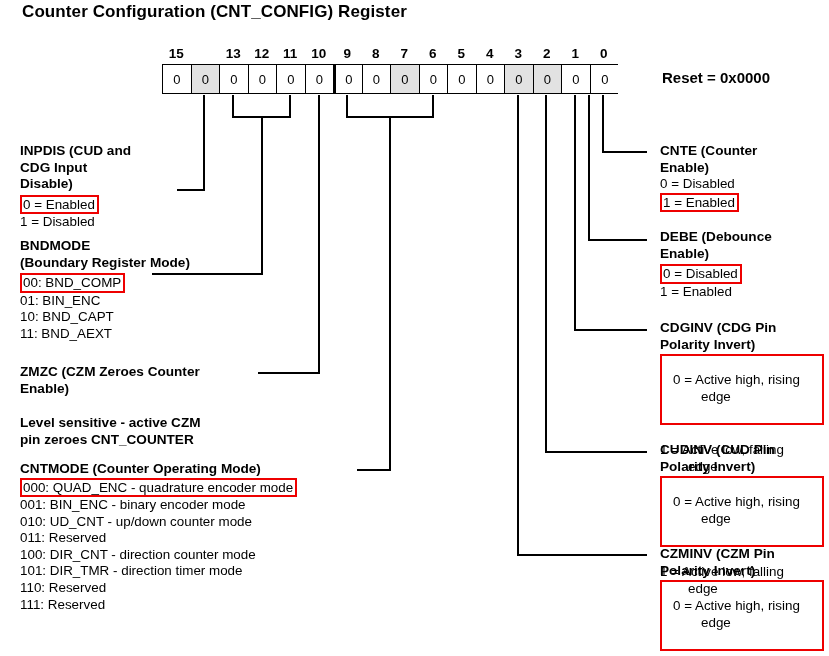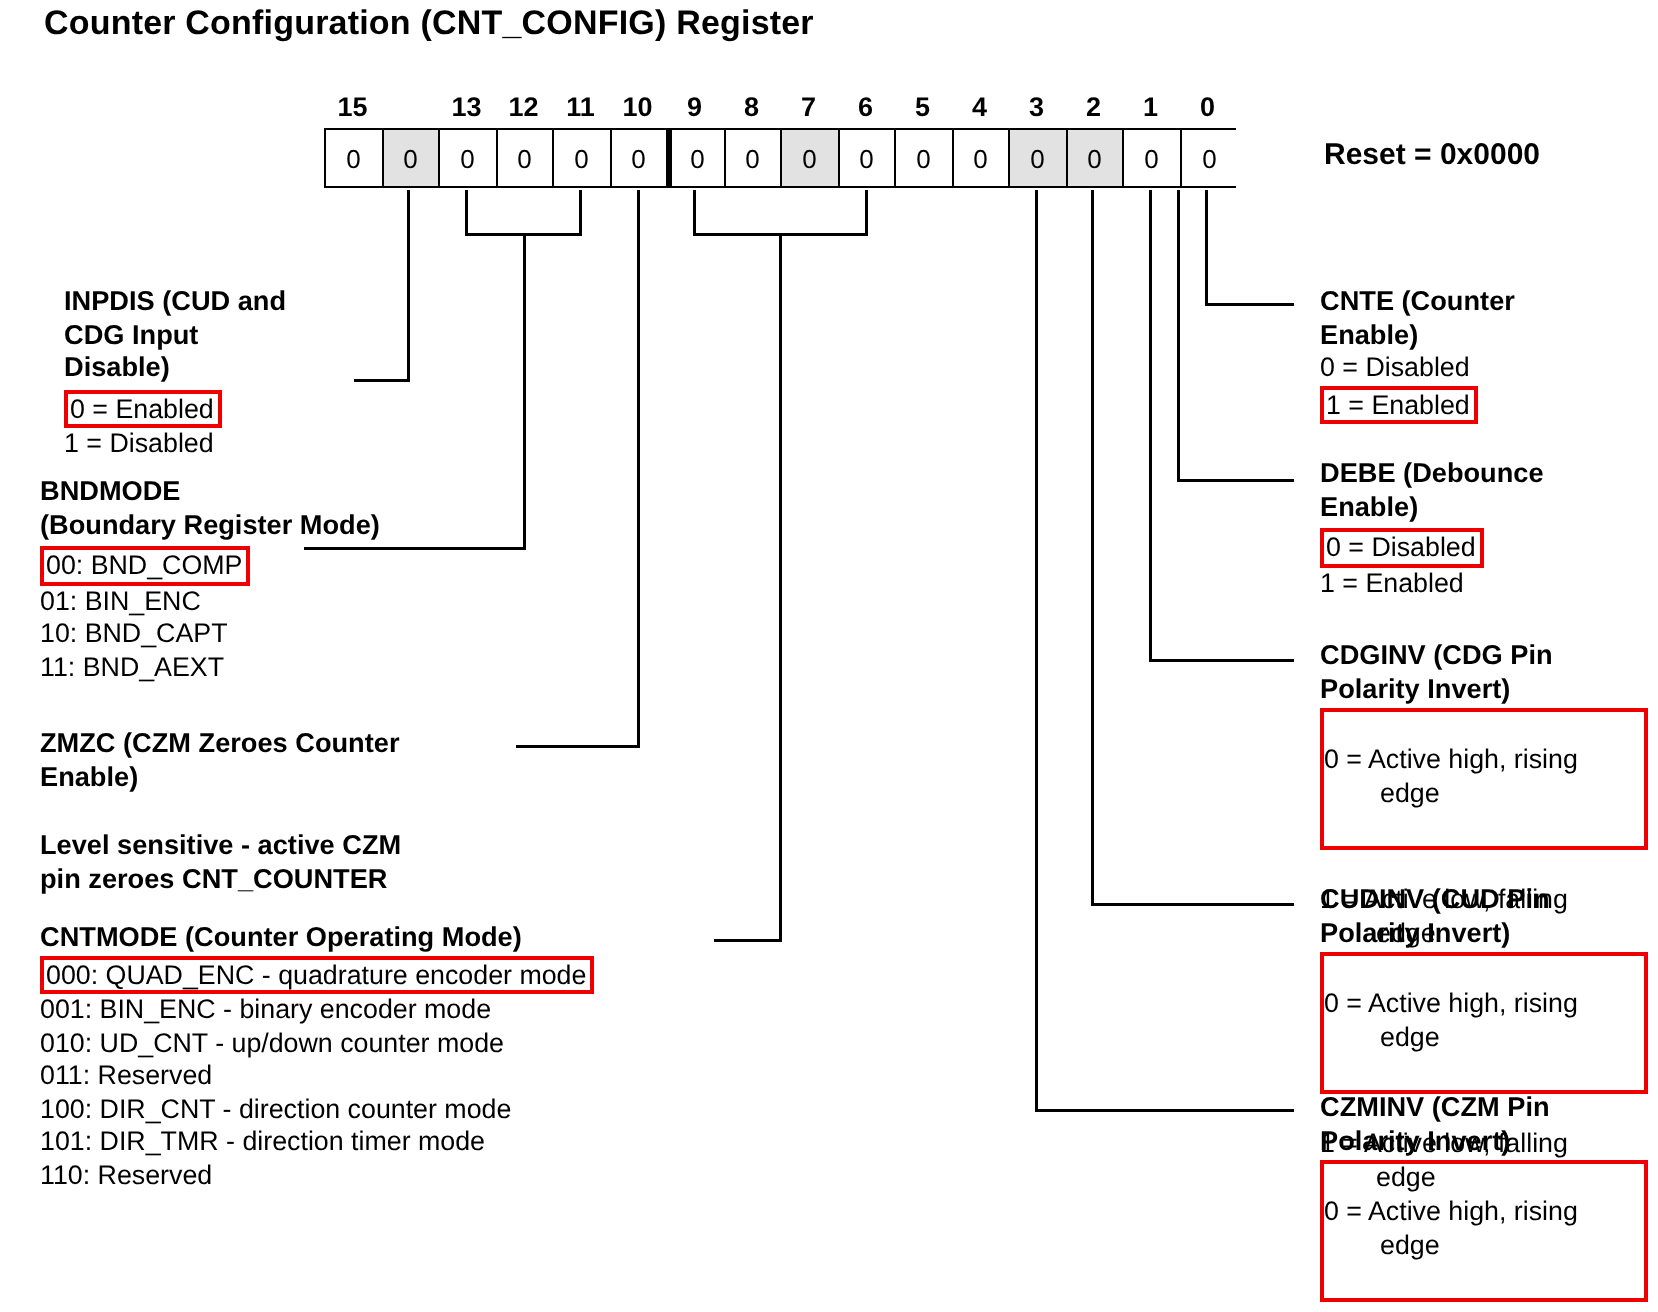--- a/index.html
+++ b/index.html
@@ -67,21 +67,21 @@
     display:inline-block;
     border:2.4px solid #ee0000;
     padding:0 2px 0 1px;
     box-sizing:border-box;
     line-height:15.6px;
   }
   .hlblock{
     display:block;
     border:2.4px solid #ee0000;
     box-sizing:border-box;
-    padding:0 2px 1px 0;
+    padding:0 2px 1px 11px;
     line-height:16.4px;
   }
   .cont{display:block;padding-left:28px;}
   .cont-plain{display:block;padding-left:28px;}
 </style>
 </head>
 <body>
 
 <div id="stage">
 
@@ -145,21 +145,21 @@
       <path d="M 546 95 L 546 452 L 647 452"></path>
 
       <path d="M 575 95 L 575 330 L 647 330"></path>
 
       <path d="M 589 95 L 589 240 L 647 240"></path>
 
       <path d="M 603 95 L 603 152 L 647 152"></path>
     </g>
   </svg>
 
-  <div class="fieldblk" style="left:20px;top:143px;width:180px;margin-left:12px;">
+  <div class="fieldblk" style="left:20px;top:143px;width:180px;">
     <div class="hdr">INPDIS (CUD and
 CDG Input
 Disable)</div>
     <div class="opt" style="margin-top:2px;"><span class="hl">0 = Enabled</span></div>
     <div class="opt">1 = Disabled</div>
   </div>
 
   <div class="fieldblk" style="left:20px;top:238px;width:230px;">
     <div class="hdr">BNDMODE
 (Boundary Register Mode)</div>
@@ -178,20 +178,21 @@
 
   <div class="fieldblk" style="left:20px;top:461px;width:380px;">
     <div class="hdr">CNTMODE (Counter Operating Mode)</div>
     <div class="opt" style="margin-top:0;"><span class="hl">000: QUAD_ENC - quadrature encoder mode</span></div>
     <div class="opt">001: BIN_ENC - binary encoder mode</div>
     <div class="opt">010: UD_CNT - up/down counter mode</div>
     <div class="opt">011: Reserved</div>
     <div class="opt">100: DIR_CNT - direction counter mode</div>
     <div class="opt">101: DIR_TMR - direction timer mode</div>
     <div class="opt">110: Reserved</div>
+    <div class="opt">111: Reserved</div>
   </div>
 
   <div class="fieldblk" style="left:660px;top:143px;width:162px;">
     <div class="hdr">CNTE (Counter
 Enable)</div>
     <div class="opt">0 = Disabled</div>
     <div class="opt"><span class="hl">1 = Enabled</span></div>
   </div>
 
   <div class="fieldblk" style="left:660px;top:229px;width:165px;">

